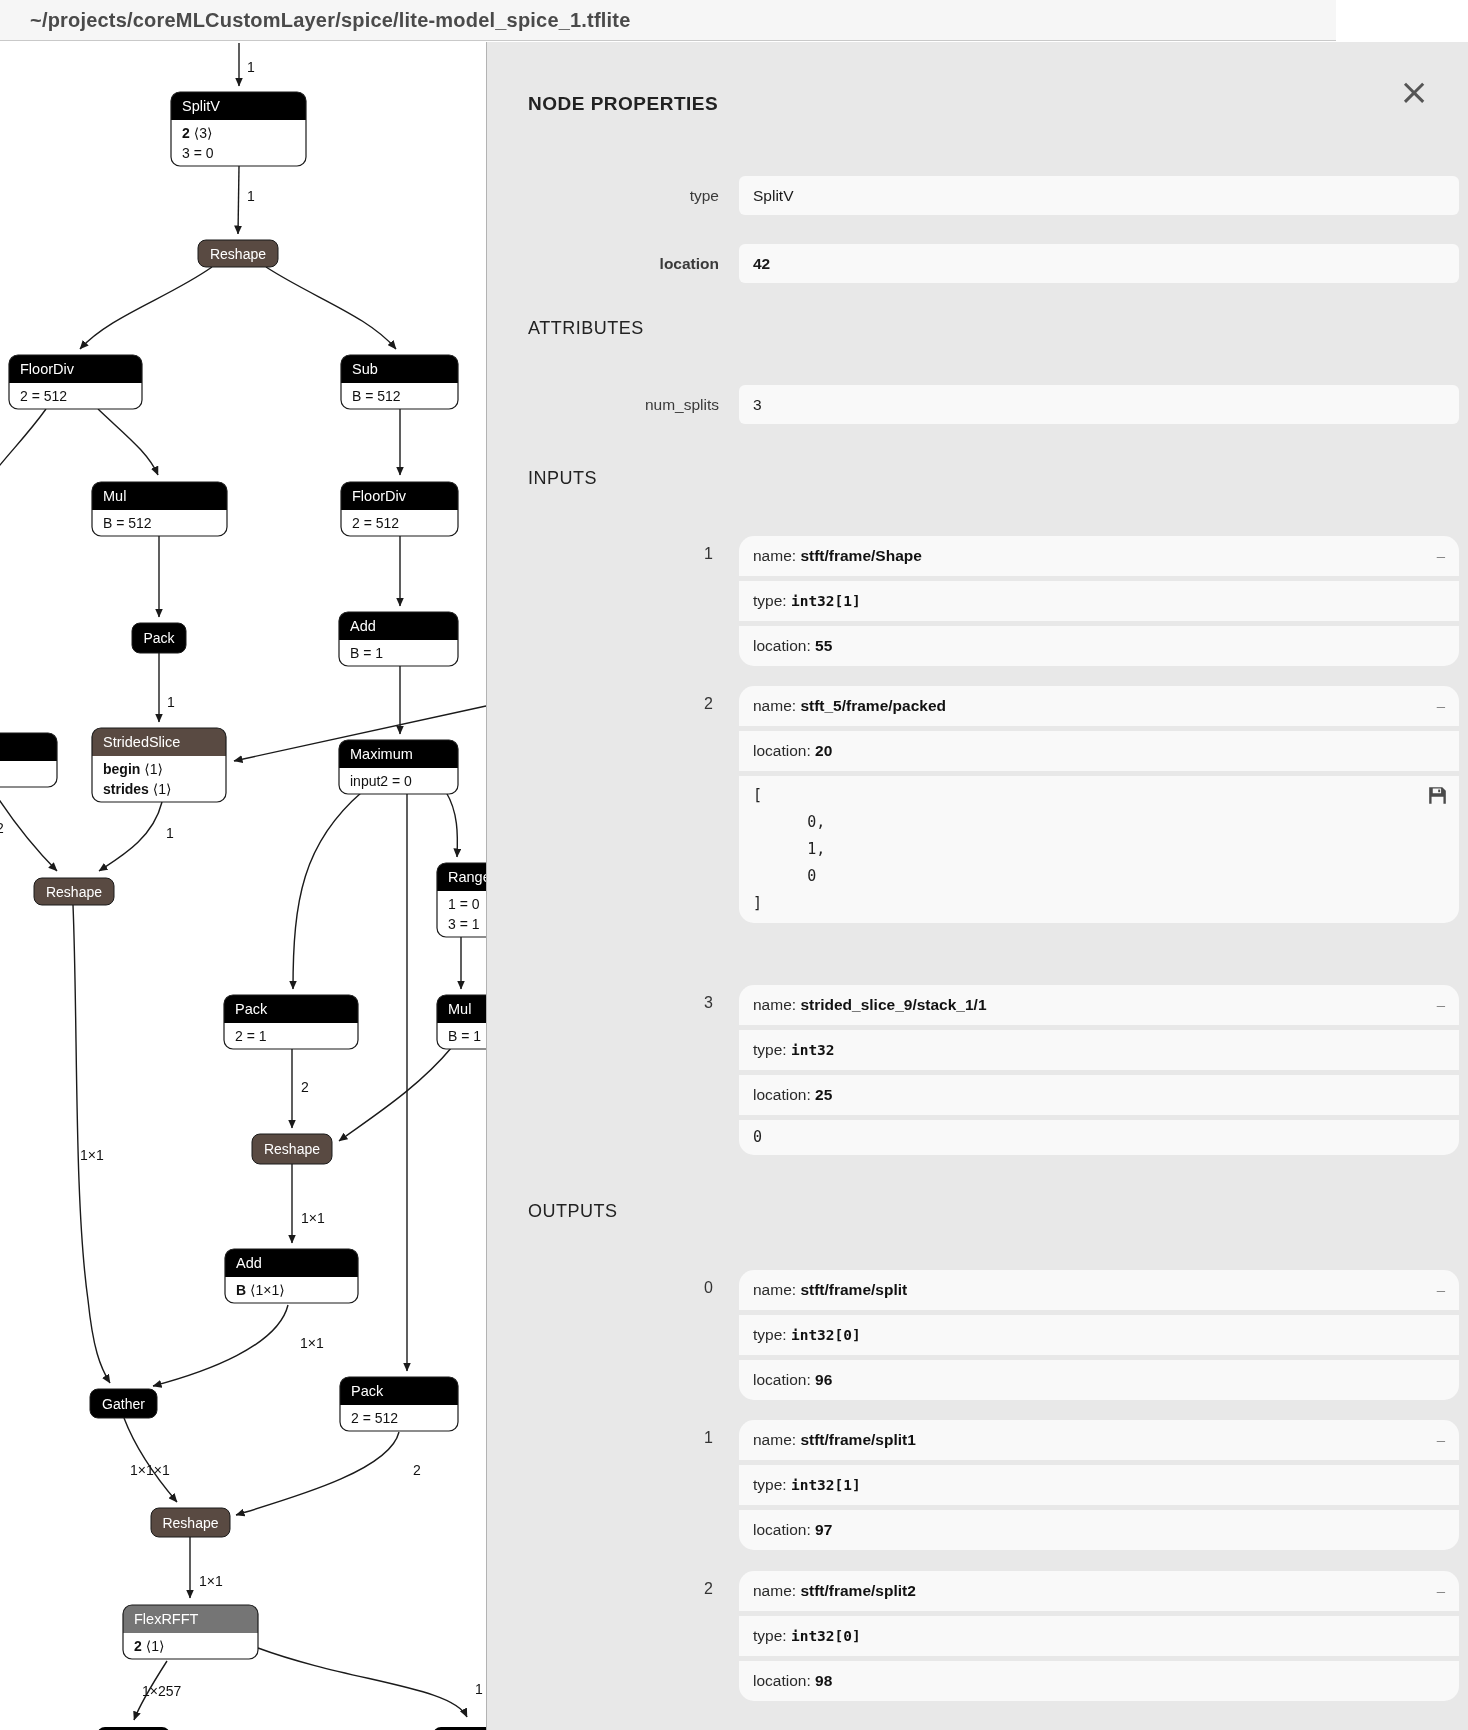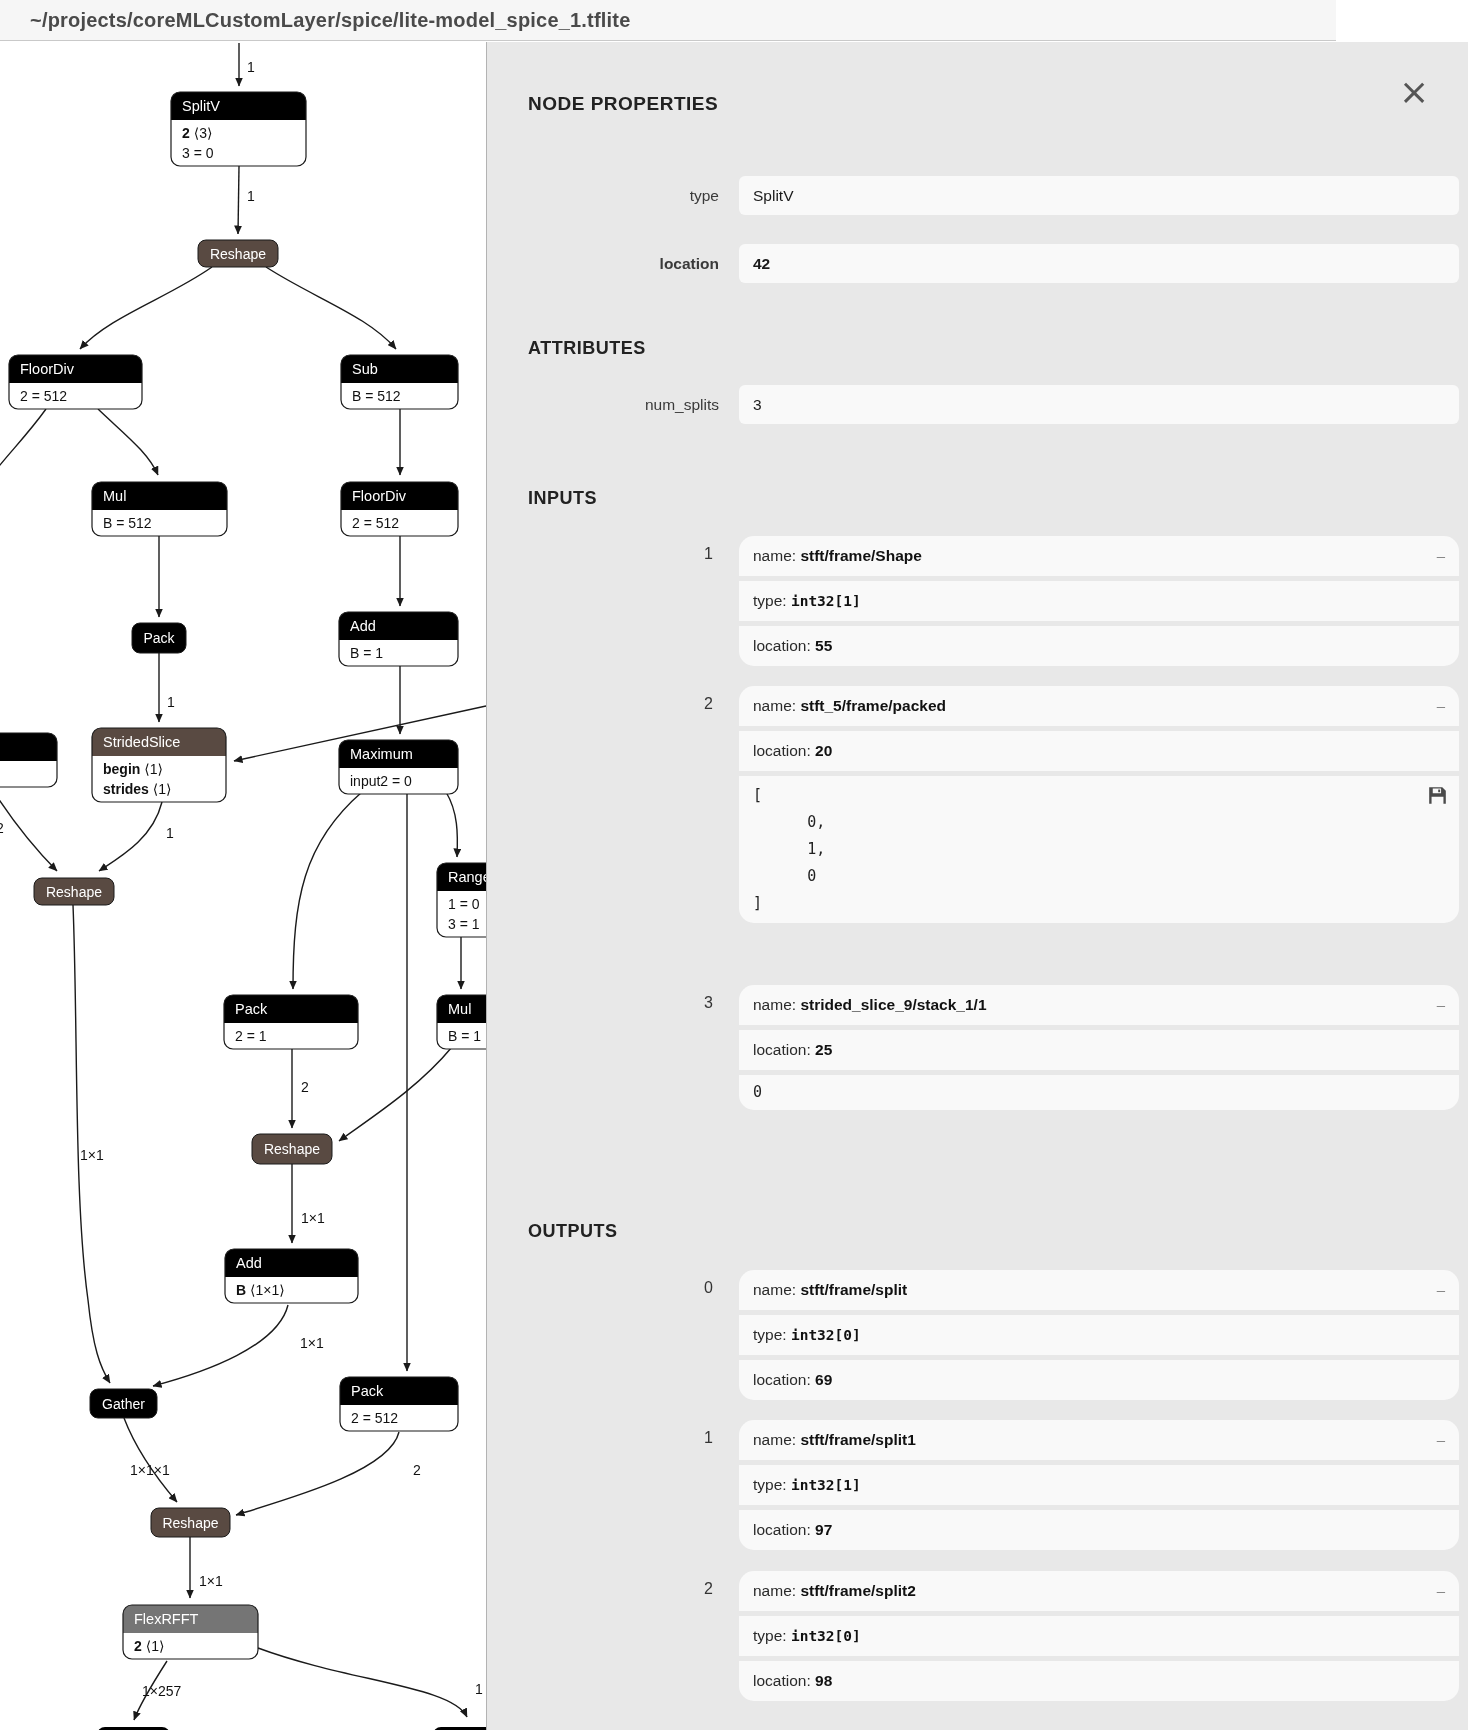--- a/index.html
+++ b/index.html
@@ -16,21 +16,21 @@
   #graph-svg text { font-family:"Liberation Sans",sans-serif; }
 
   
   #panel { position:absolute; left:486px; top:42px; width:982px; height:1688px;
            background:#e8e8e8; border-left:1px solid #b3b3b3; z-index:2; }
   #panel .panel-title { position:absolute; left:41px; top:51px; font-size:19px; font-weight:bold;
                         color:#222; letter-spacing:.5px; }
   #panel .close-btn { position:absolute; left:912px; top:32px; font-size:36px; font-weight:400;
                       color:#555; cursor:pointer; line-height:1; background:none; border:none;
                       font-family:"DejaVu Sans",sans-serif; }
-  .section-h { position:absolute; left:41px; font-size:18px; font-weight:bold; color:#222; letter-spacing:.5px;margin-top:20px; }
+  .section-h { position:absolute; left:41px; font-size:18px; font-weight:normal; color:#222; letter-spacing:.5px; }
 
   .form-row { position:absolute; left:0; width:100%; height:26px; }
   .form-row .flabel { position:absolute; left:0; top:0; width:232px; text-align:right;
                       line-height:39px; font-size:15.5px; color:#3a3a3a; }
   .form-row .fbox { position:absolute; left:252px; top:0; width:720px; height:39px; background:#f9f9f9;
                     border-radius:6px; line-height:39px; padding-left:14px; font-size:15.5px; color:#1a1a1a; }
 
   .card-idx { position:absolute; width:226px; text-align:right; font-size:16px; color:#333; }
   .card { position:absolute; left:252px; width:720px; border-radius:15px; overflow:hidden;
           display:flex; flex-direction:column; gap:5px; }
@@ -291,31 +291,32 @@
       0
 ]</span><button class="save-btn"><svg viewBox="0 0 16 16" width="19" height="19">
             <path fill="#4a4a4a" fill-rule="evenodd" d="M1,1 H12 L15,4 V15 H1 Z M4,2 V6 H11 V2 Z M3,9 H13 V15 H3 Z"></path>
             <rect x="8.6" y="3" width="1.6" height="2.2" fill="#4a4a4a"></rect>
           </svg></button></div>
   </div>
 
   <div class="card-idx" id="idx-in3">3</div>
   <div class="card" id="card-in3">
     <div class="crow"><span>name: </span><span class="bval">strided_slice_9/stack_1/1</span><span class="dash">–</span></div>
+    <div class="crow"><span>type: </span><span class="mono">int32</span></div>
     <div class="crow"><span>location: </span><span class="bval">25</span></div>
     <div class="vblock" style="padding:4px 14px;"><span>0</span></div>
   </div>
 
   <div class="section-h" id="h-outputs">OUTPUTS</div>
 
   <div class="card-idx" id="idx-out0">0</div>
   <div class="card" id="card-out0">
     <div class="crow"><span>name: </span><span class="bval">stft/frame/split</span><span class="dash">–</span></div>
     <div class="crow"><span>type: </span><span class="mono">int32[0]</span></div>
-    <div class="crow"><span>location: </span><span class="bval">69</span></div>
+    <div class="crow"><span>location: </span><span class="bval">96</span></div>
   </div>
 
   <div class="card-idx" id="idx-out1">1</div>
   <div class="card" id="card-out1">
     <div class="crow"><span>name: </span><span class="bval">stft/frame/split1</span><span class="dash">–</span></div>
     <div class="crow"><span>type: </span><span class="mono">int32[1]</span></div>
     <div class="crow"><span>location: </span><span class="bval">97</span></div>
   </div>
 
   <div class="card-idx" id="idx-out2">2</div>

